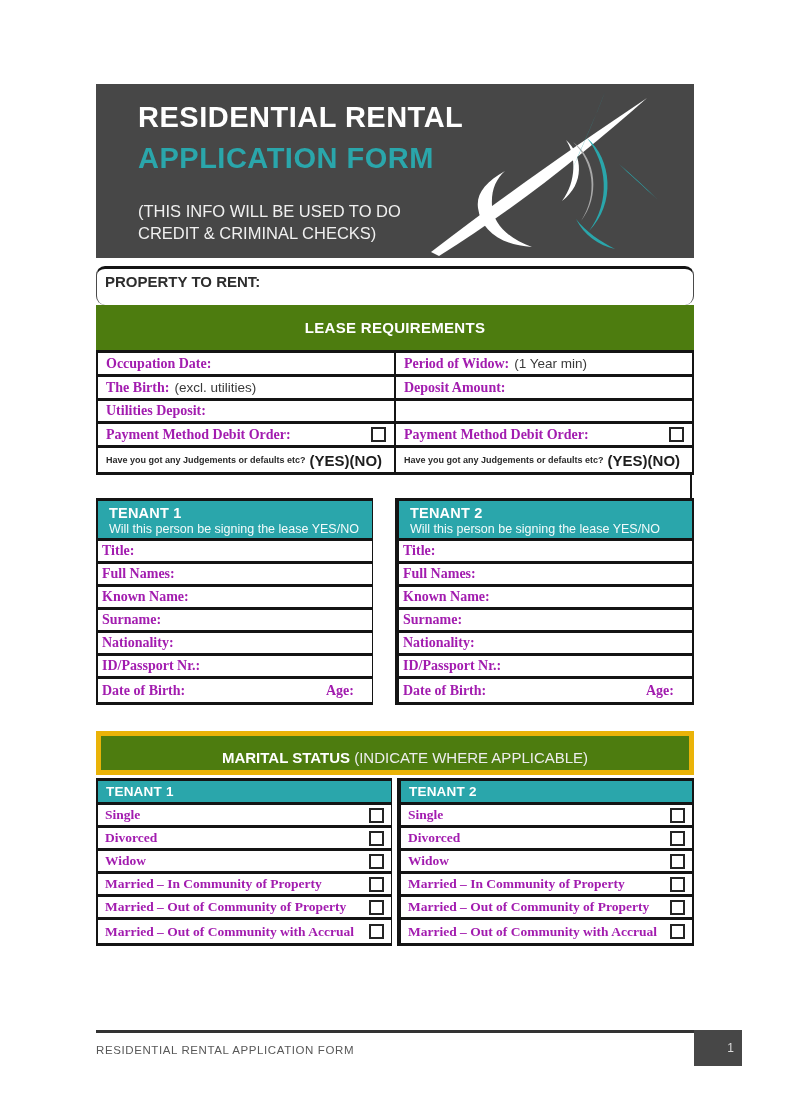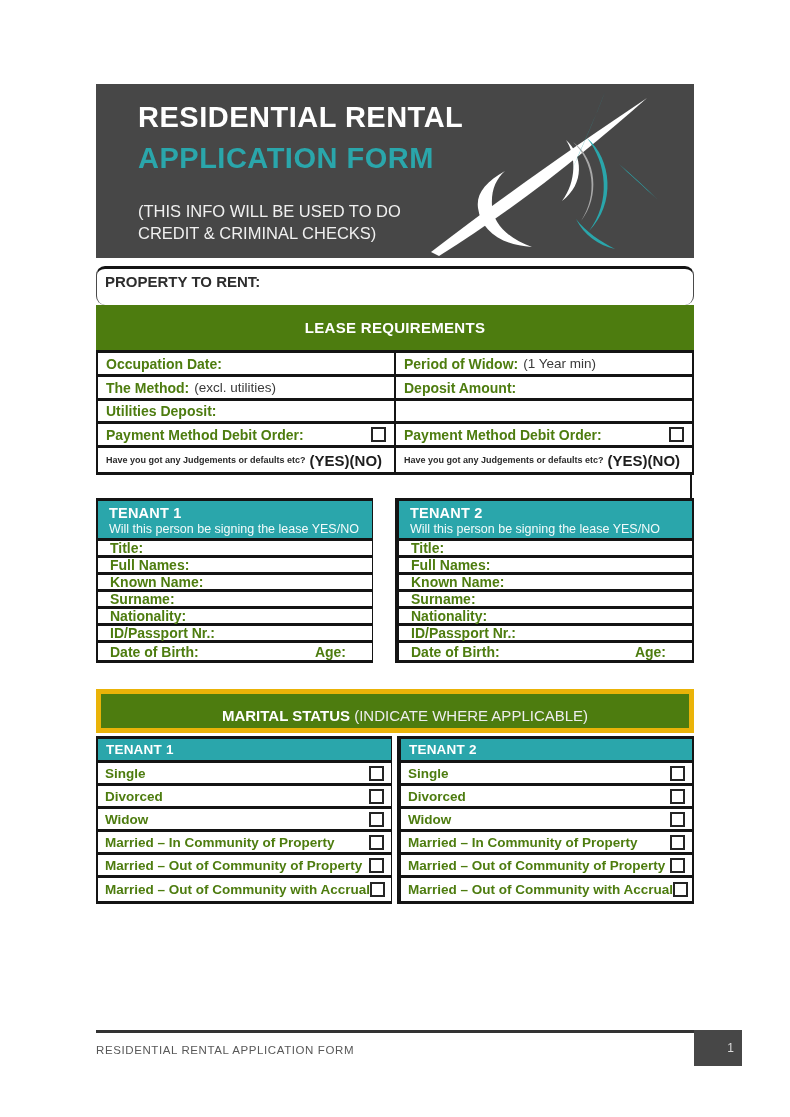--- a/index.html
+++ b/index.html
@@ -33,40 +33,40 @@
   .marital-bar { height:44px; line-height:44px; font-size:15px; border:5px solid #eab308;padding-left:20px; }
   .bar .b { font-weight:700; } .bar .r { font-weight:400; color:#ededed; }
 
   
   .ltable { border:2px solid #141414; border-top-width:3px; border-bottom-width:3px; }
   .lrow { display:flex; height:24px; border-bottom:3px solid #141414; }
   .lrow:last-child { border-bottom:none; }
   .lrow.slim { height:23px; }
   .lcell { flex:1; display:flex; align-items:center; padding:0 8px; min-width:0; }
   .lcell + .lcell { border-left:2px solid #141414; }
-  .lbl { font-size:14px; font-weight:700; color:#4d7c0f; white-space:nowrap; }
+  .lbl { font-size:14px; font-weight:700; color:#a21caf; white-space:nowrap;font-family:Liberation Serif, serif; }
   .note { font-size:13.5px; font-weight:400; color:#3a3a3a; margin-left:5px; white-space:nowrap; }
   .field { flex:1; align-self:stretch; min-width:4px; }
   .cb { width:15px; height:15px; border:2px solid #242424; background:#fff; flex:none; }
   .jq { font-size:9px; font-weight:700; color:#2a2a2a; white-space:nowrap; }
   .jo { font-size:15px; font-weight:700; margin-left:4px; white-space:nowrap; }
 
   
   .gap-strip { position:relative; height:23px; }
   .gap-strip .artifact { position:absolute; right:2px; top:0; height:100%; width:2px; background:#141414; }
 
   
   .tenant-wrap { display:flex; gap:22px; }
   .ttable { border:2px solid #141414; border-top-width:3px; border-bottom-width:3px; }
   .ttable.left  { width:277px; border-right-width:1px; }
   .ttable.right { width:299px; border-left-width:4px; }
   .thead { background:#2aa6ab; color:#fff; height:40px; padding:4px 8px 0 11px; border-bottom:3px solid #141414; }
   .thead .tt { font-size:14.5px; font-weight:700; letter-spacing:.2px; }
   .thead .ts { font-size:12.5px; font-weight:400; margin-top:1px; color:#f2fbfb; }
-  .trow { display:flex; align-items:center; height:17px; border-bottom:3px solid #141414; padding:0 12px;justify-content:space-between; }
+  .trow { display:flex; align-items:center; height:23px; border-bottom:3px solid #141414; padding:0 4px;justify-content:space-between; }
   .trow:last-child { border-bottom:none; }
   .trow .lbl { font-size:14px; }
   .age { margin-left:auto; margin-right:14px; }
 
   
   .marital-wrap { display:flex; gap:5px; margin-top:3px; }
   .mtable { border:2px solid #141414; border-top-width:3px; border-bottom-width:3px; }
   .mtable.left  { width:296px; border-right-width:1px; }
   .mtable.right { width:297px; border-left-width:4px; }
   .mhead { background:#2aa6ab; color:#fff; height:24px; display:flex; align-items:center;
@@ -123,21 +123,21 @@
           <span class="field"></span>
         </div>
         <div class="lcell">
           <span class="lbl">Period of Widow:</span>
           <span class="note">(1 Year min)</span>
           <span class="field"></span>
         </div>
       </div>
       <div class="lrow">
         <div class="lcell">
-          <span class="lbl">The Method:</span>
+          <span class="lbl">The Birth:</span>
           <span class="note">(excl. utilities)</span>
           <span class="field"></span>
         </div>
         <div class="lcell">
           <span class="lbl">Deposit Amount:</span>
           <span class="field"></span>
         </div>
       </div>
       <div class="lrow slim">
         <div class="lcell">

